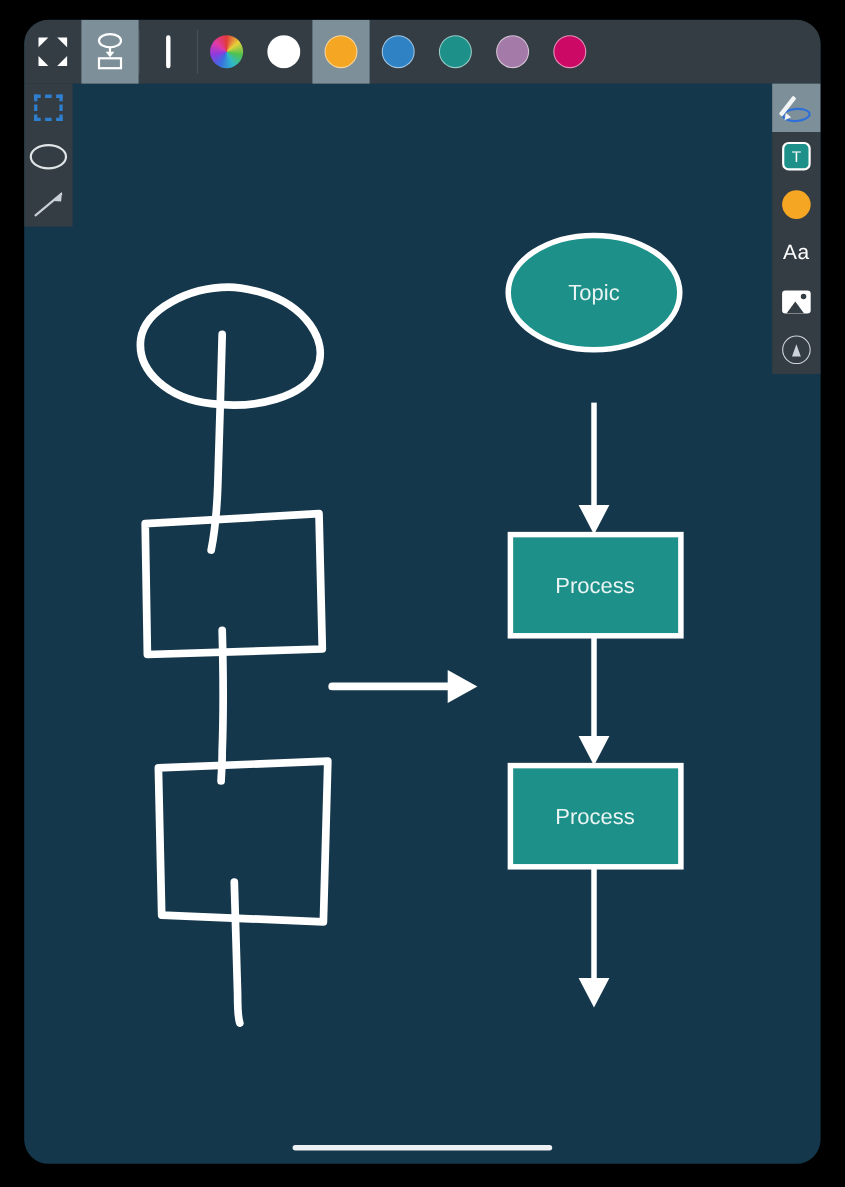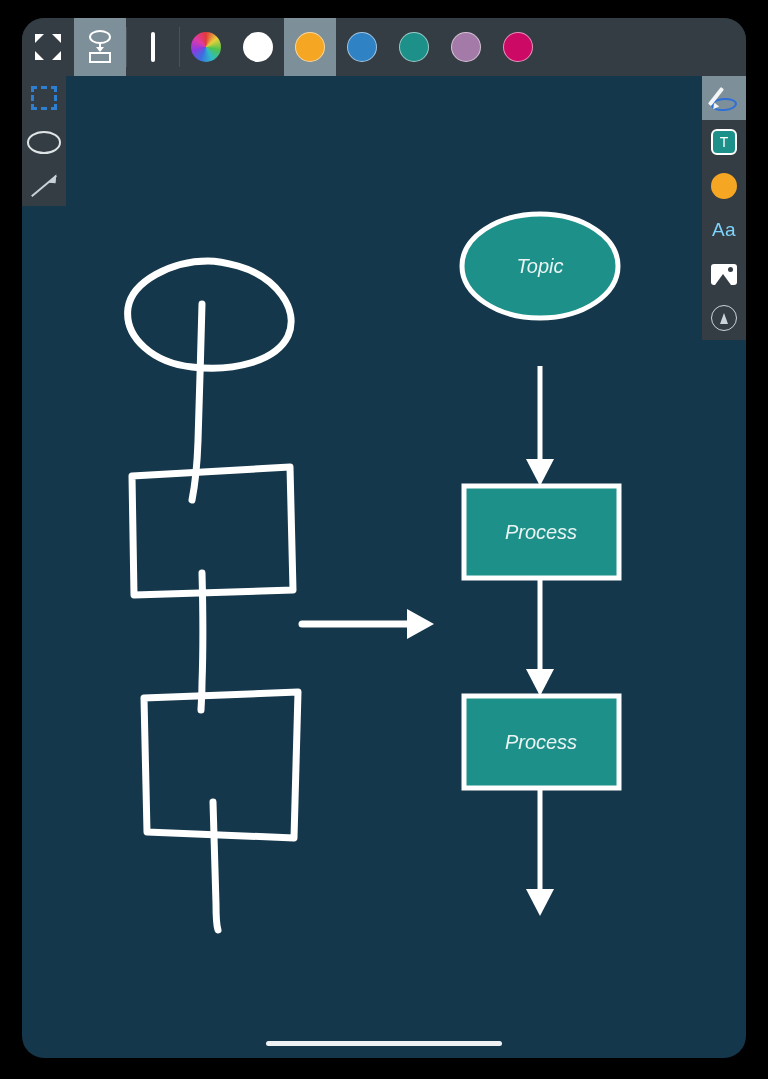--- a/index.html
+++ b/index.html
@@ -74,33 +74,33 @@
              border-radius:1px; transform:rotate(38deg); transform-origin:center;}
   .ic-pen s{ position:absolute; left:5px; top:21px; width:0;height:0;
              border-left:3px solid transparent;border-right:3px solid transparent;
              border-top:6px solid #f2f4f6; transform:rotate(38deg);}
 
   .ic-tbox{ width:26px;height:26px;background:#1d9089;border:2.5px solid #fff;
             border-radius:6px; box-sizing:border-box;
             display:flex;align-items:center;justify-content:center;
             color:#fff; font-size:14px; }
   .ic-dot-orange{ width:26px;height:26px;border-radius:50%;background:#f5a623;}
-  .ic-aa{ color:#7dd3fc; font-size:19px; letter-spacing:.5px;}
+  .ic-aa{ color:#ffffff; font-size:19px; letter-spacing:.5px;}
   .ic-image{ width:26px;height:21px; background:#fff; border-radius:3px; position:relative; overflow:hidden;}
   .ic-image b{ position:absolute; left:4px; bottom:0; width:0;height:0;
                border-left:8px solid transparent;border-right:8px solid transparent;
                border-bottom:11px solid #343d43;}
   .ic-image s{ position:absolute; right:4px; top:3px; width:5px;height:5px;border-radius:50%;background:#343d43;}
   .ic-nib{ width:24px;height:24px;border-radius:50%;border:1.7px solid #cdd4d9;
            display:flex;align-items:center;justify-content:center;}
   .ic-nib b{ width:0;height:0;border-left:4px solid transparent;border-right:4px solid transparent;
              border-bottom:11px solid #cdd4d9;}
 
   
-  #canvas{ position:absolute; left:0; top:58px; width:592px; height:982px;font-style:italic; }
+  #canvas{ position:absolute; left:0; top:58px; width:592px; height:982px; }
   #canvas svg{ display:block; }
 
   #homebar{
     position:absolute; left:50%; transform:translateX(-50%);
     bottom:12px; width:236px;height:5px;background:#eef1f3;border-radius:3px;
   }
 </style>
 </head>
 <body>
 

